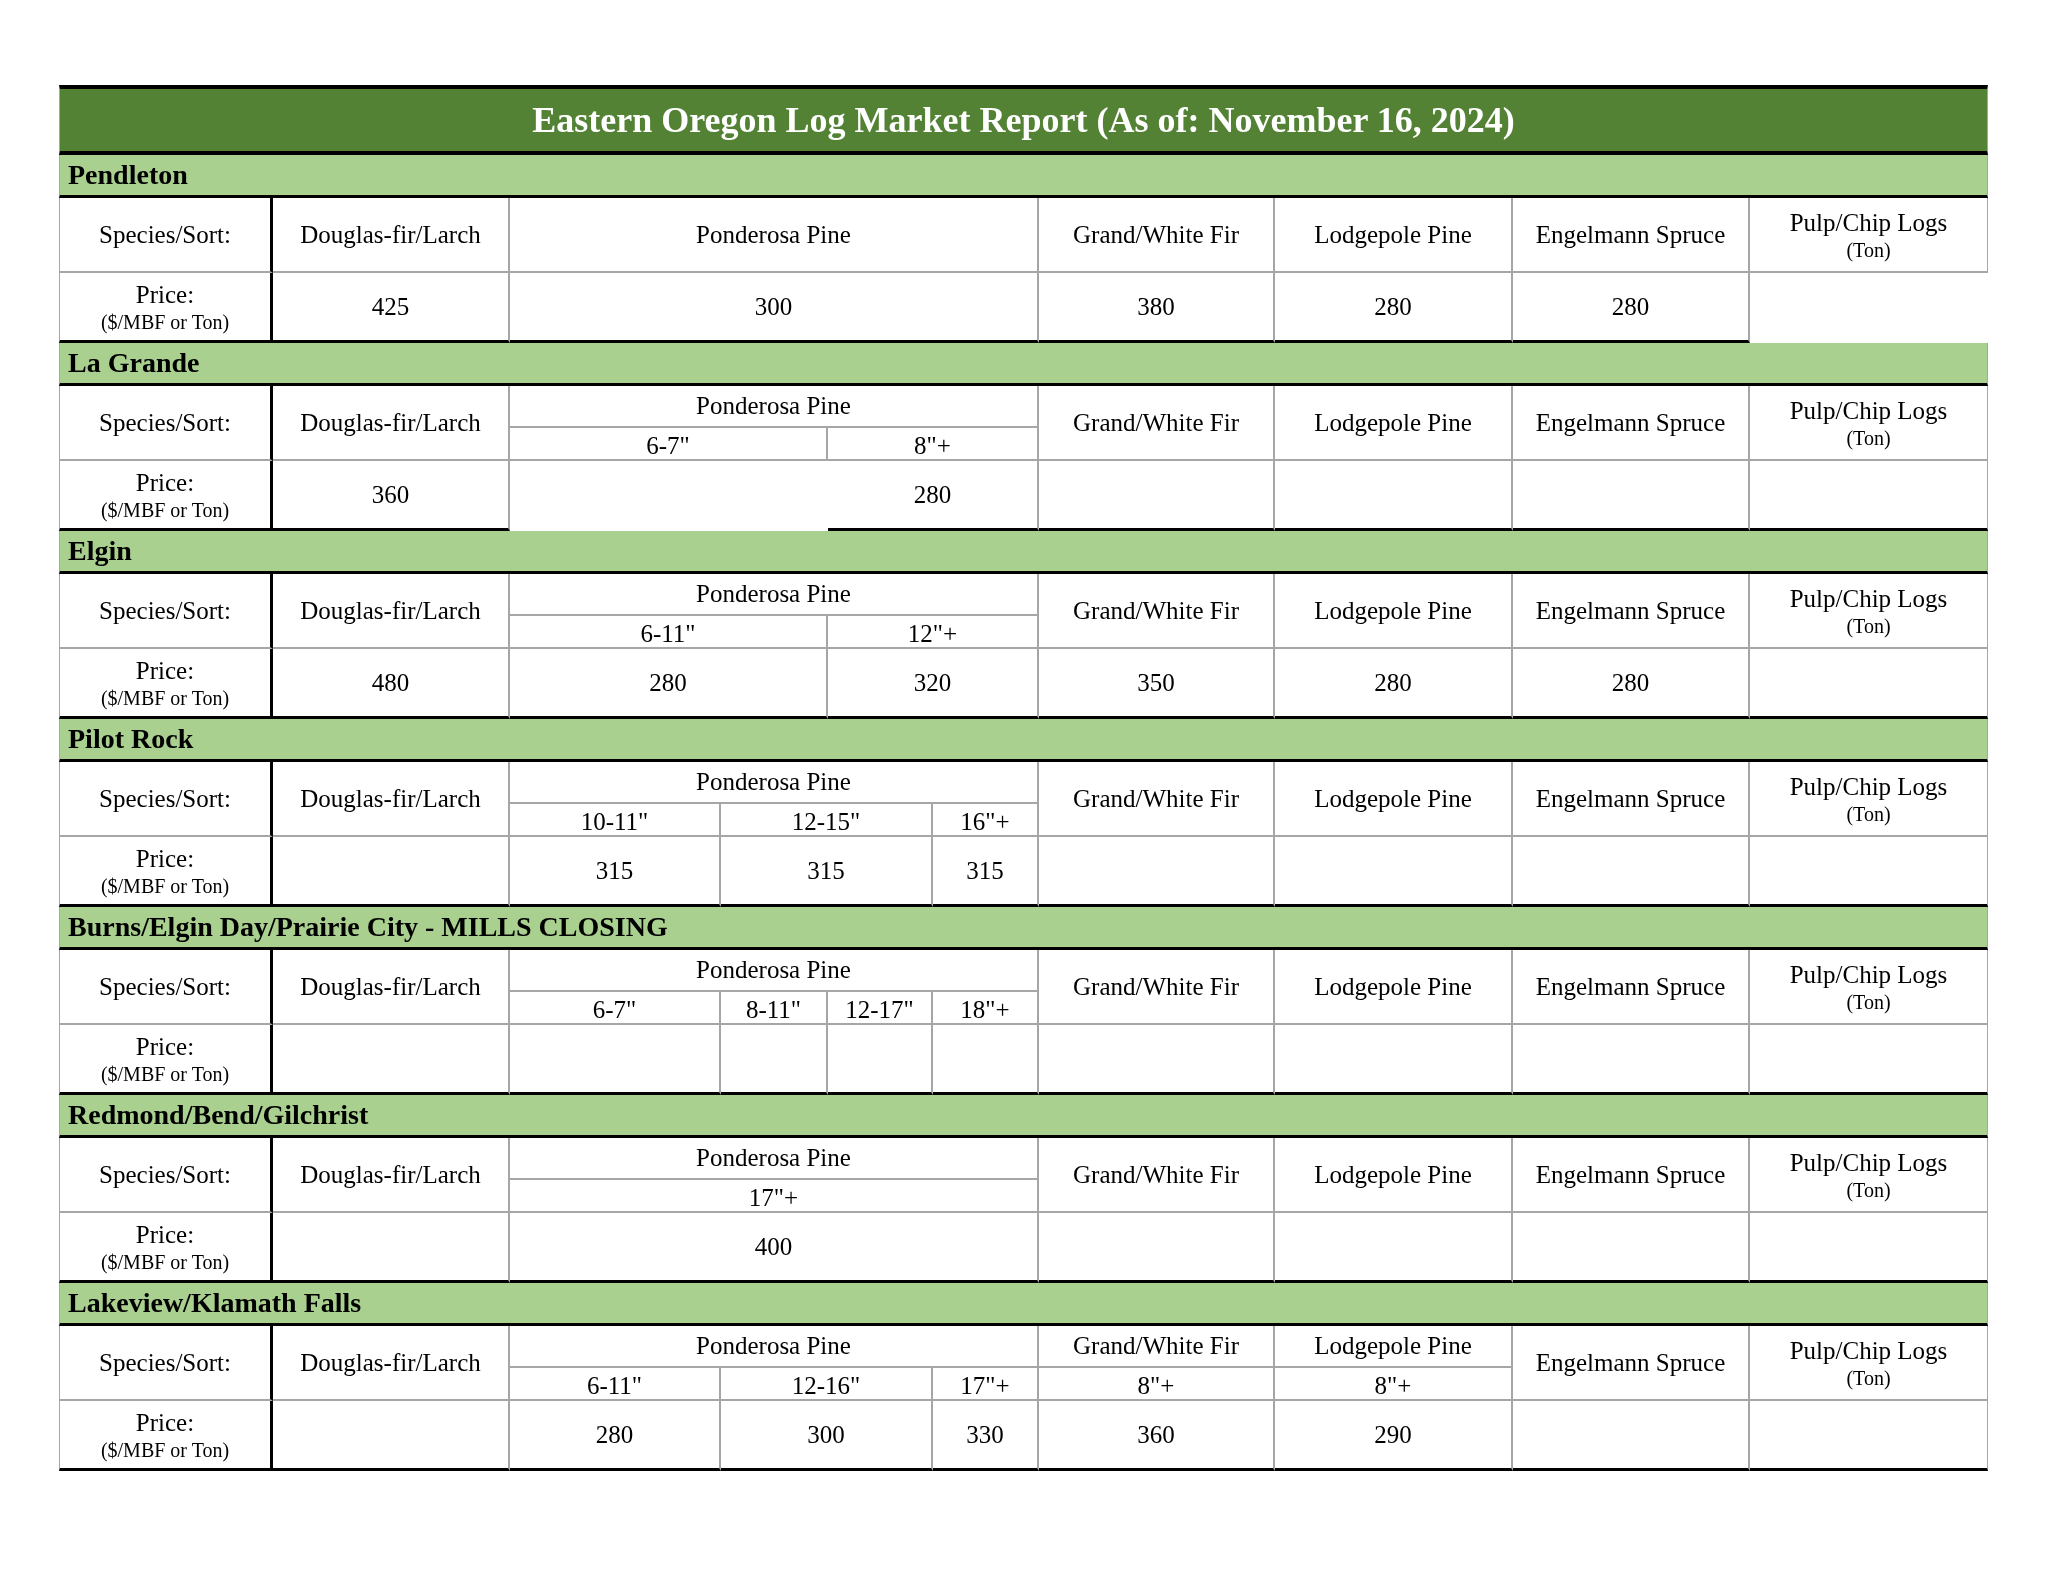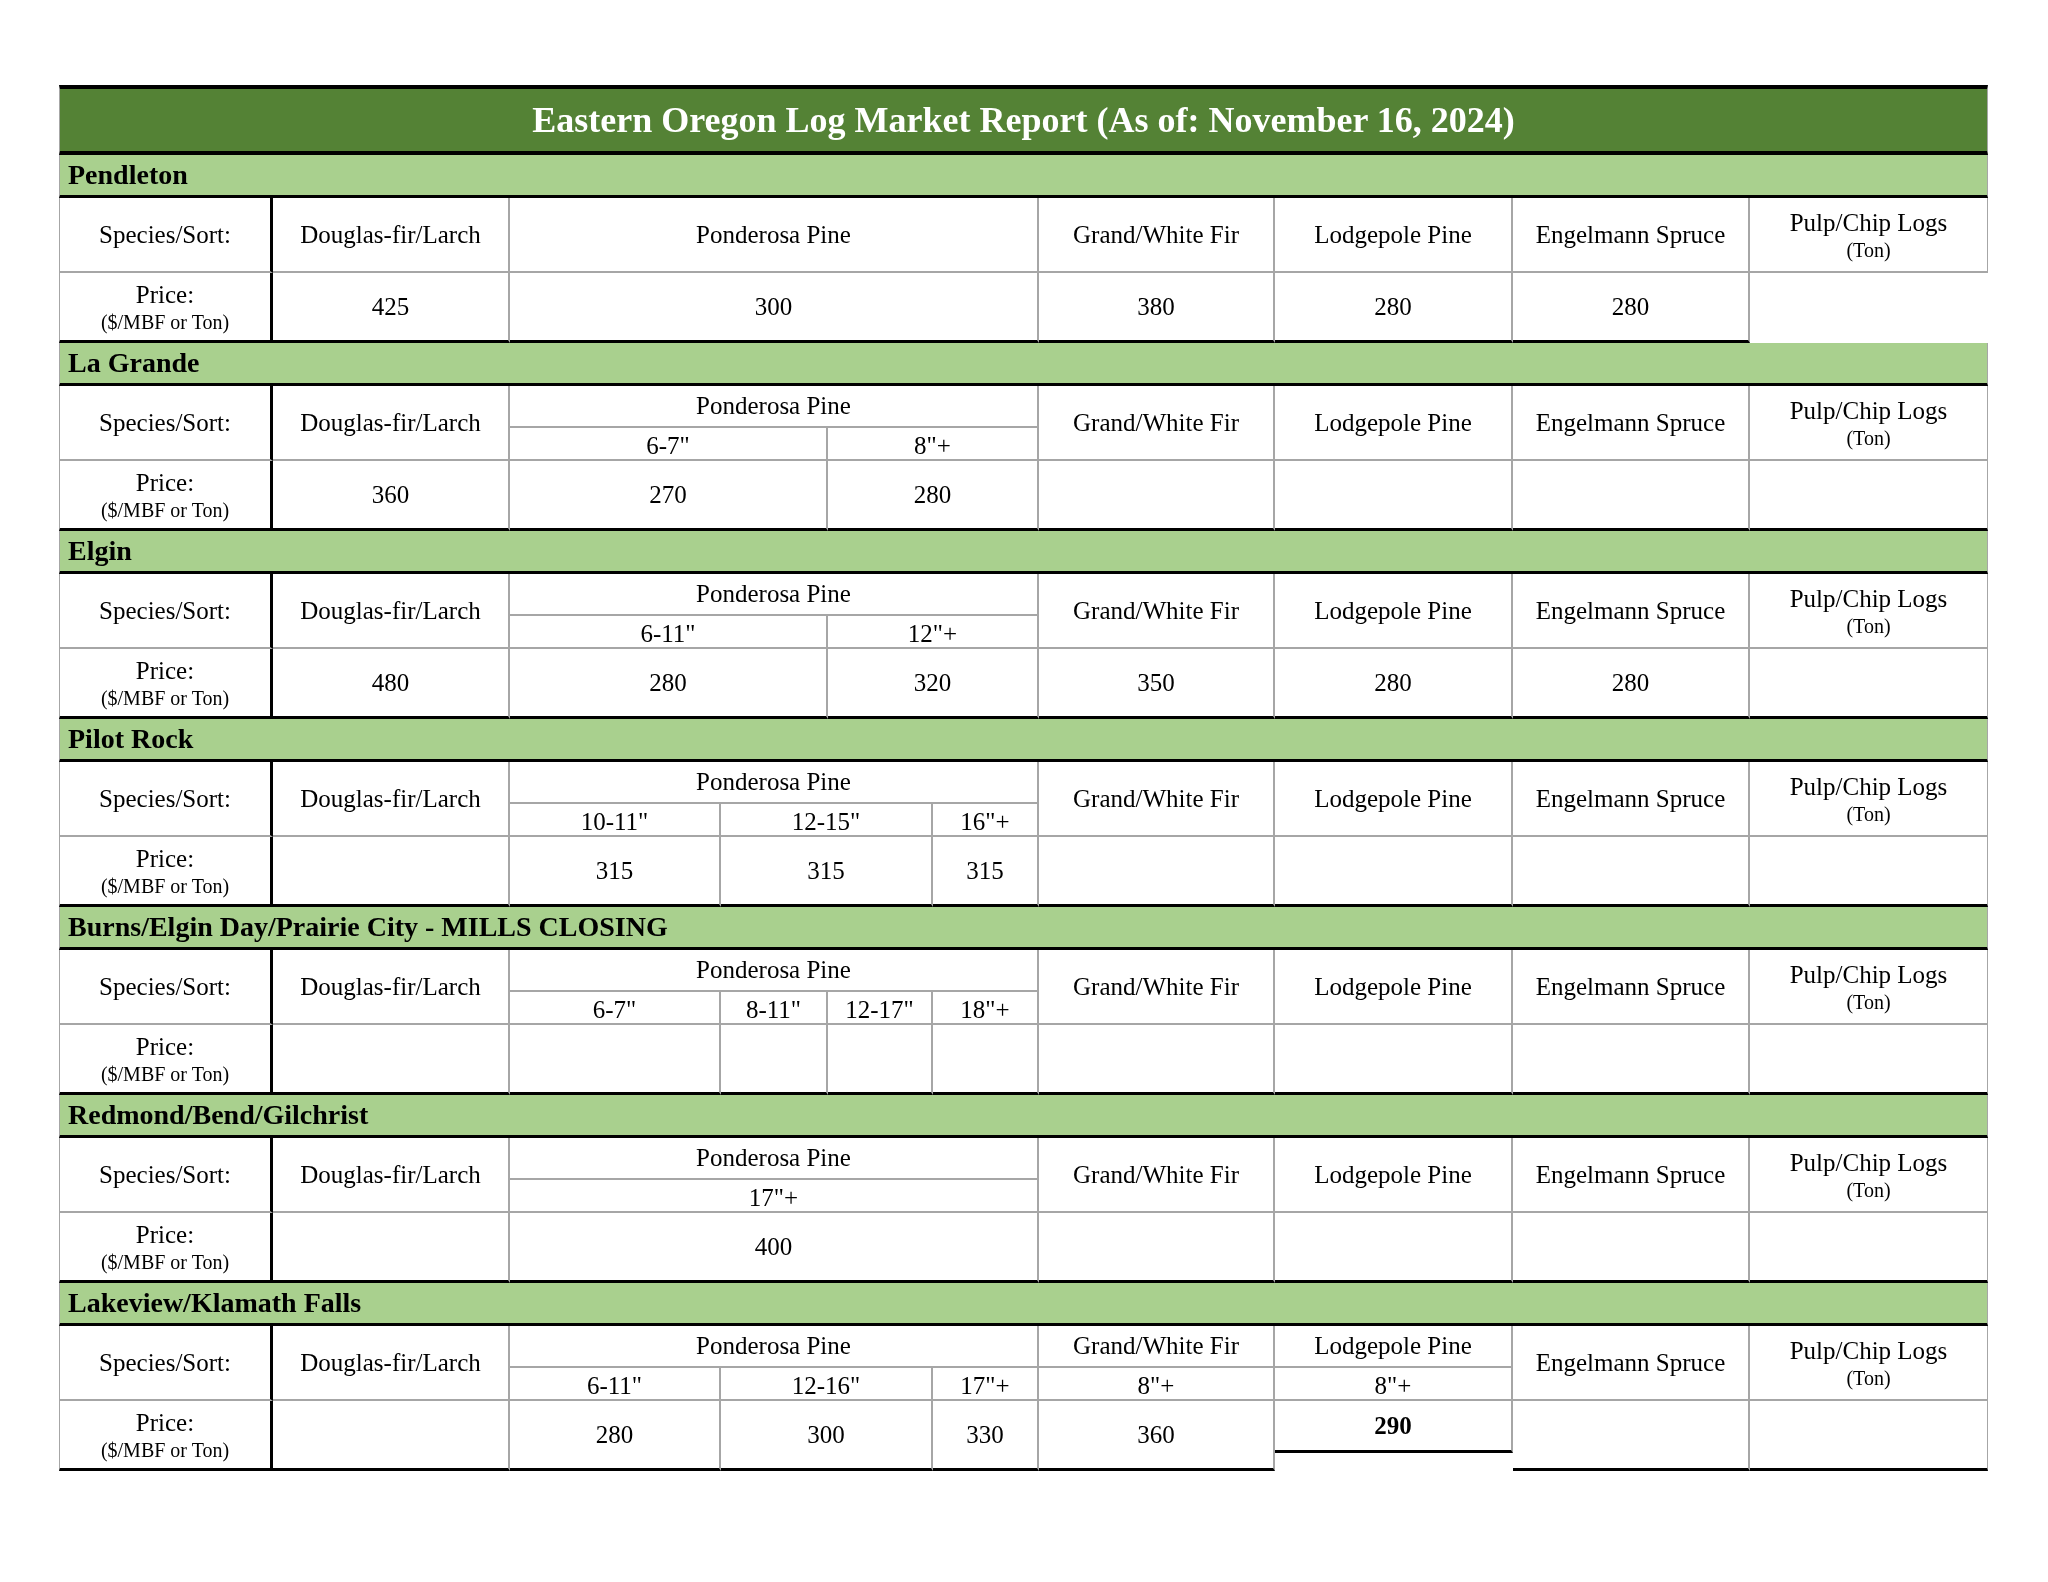--- a/index.html
+++ b/index.html
@@ -118,23 +118,20 @@
             <span>Pulp/Chip Logs</span>
             <span class="small">(Ton)</span>
           </div>
           <div class="cell first bottom" style="left:0px;top:75px;width:214px;height:70px;">
             <span>Price:</span>
             <span class="small">($/MBF or Ton)</span>
           </div>
           <div class="cell bottom" style="left:214px;top:75px;width:237px;height:70px;">
             <span>360</span>
           </div>
-          <div class="cell bottom" style="left:451px;top:75px;width:318px;height:70px;">
-            <span>270</span>
-          </div>
           <div class="cell bottom" style="left:769px;top:75px;width:211px;height:70px;">
             <span>280</span>
           </div>
           <div class="cell bottom" style="left:980px;top:75px;width:236px;height:70px;">
             <span></span>
           </div>
           <div class="cell bottom" style="left:1216px;top:75px;width:238px;height:70px;">
             <span></span>
           </div>
           <div class="cell bottom" style="left:1454px;top:75px;width:237px;height:70px;">
@@ -451,21 +448,21 @@
           </div>
           <div class="cell bottom" style="left:662px;top:75px;width:212px;height:70px;">
             <span>300</span>
           </div>
           <div class="cell bottom" style="left:874px;top:75px;width:106px;height:70px;">
             <span>330</span>
           </div>
           <div class="cell bottom" style="left:980px;top:75px;width:236px;height:70px;">
             <span>360</span>
           </div>
-          <div class="cell bottom" style="left:1216px;top:75px;width:238px;height:52px;font-weight:bold;">
+          <div class="cell bottom" style="left:1216px;top:75px;width:238px;height:70px;">
             <span>290</span>
           </div>
           <div class="cell bottom" style="left:1454px;top:75px;width:237px;height:70px;">
             <span></span>
           </div>
           <div class="cell last bottom" style="left:1691px;top:75px;width:238px;height:70px;">
             <span></span>
           </div>
         </div>
       </div>

